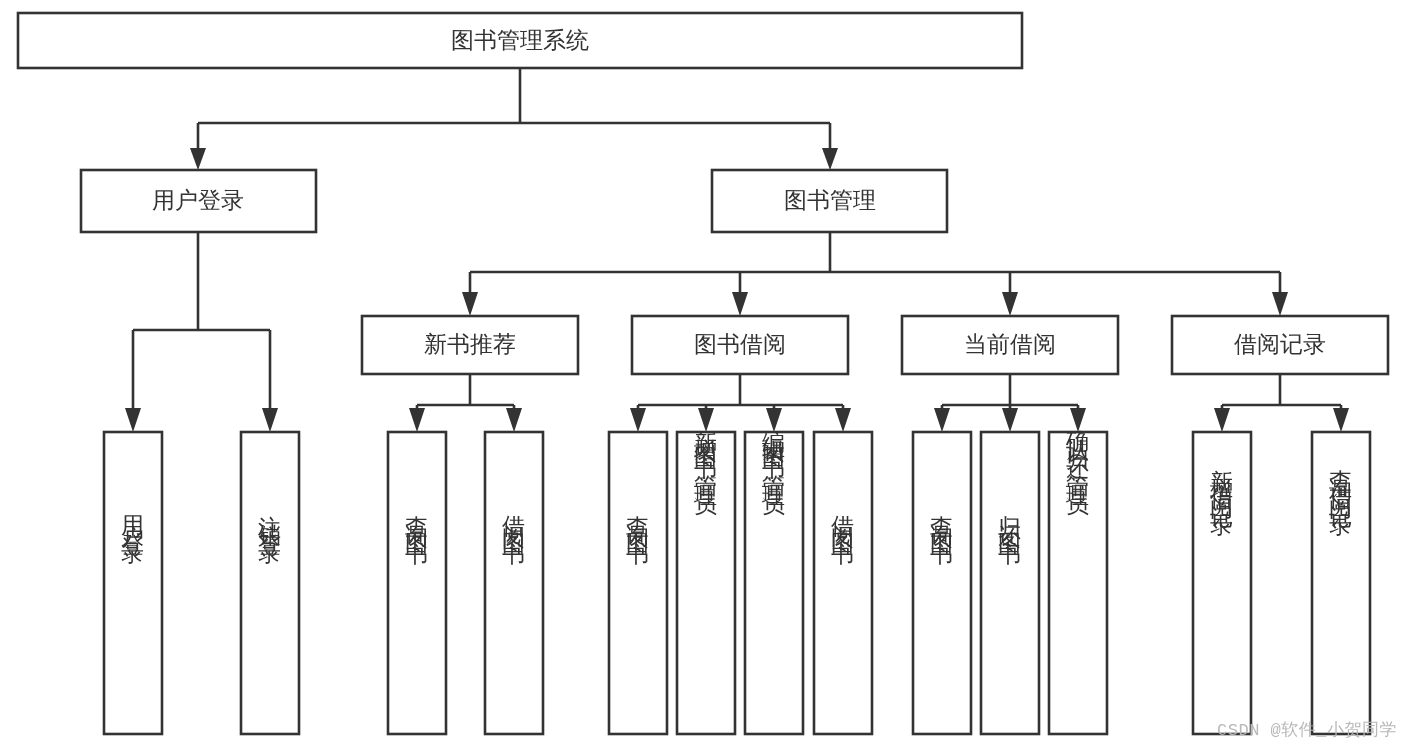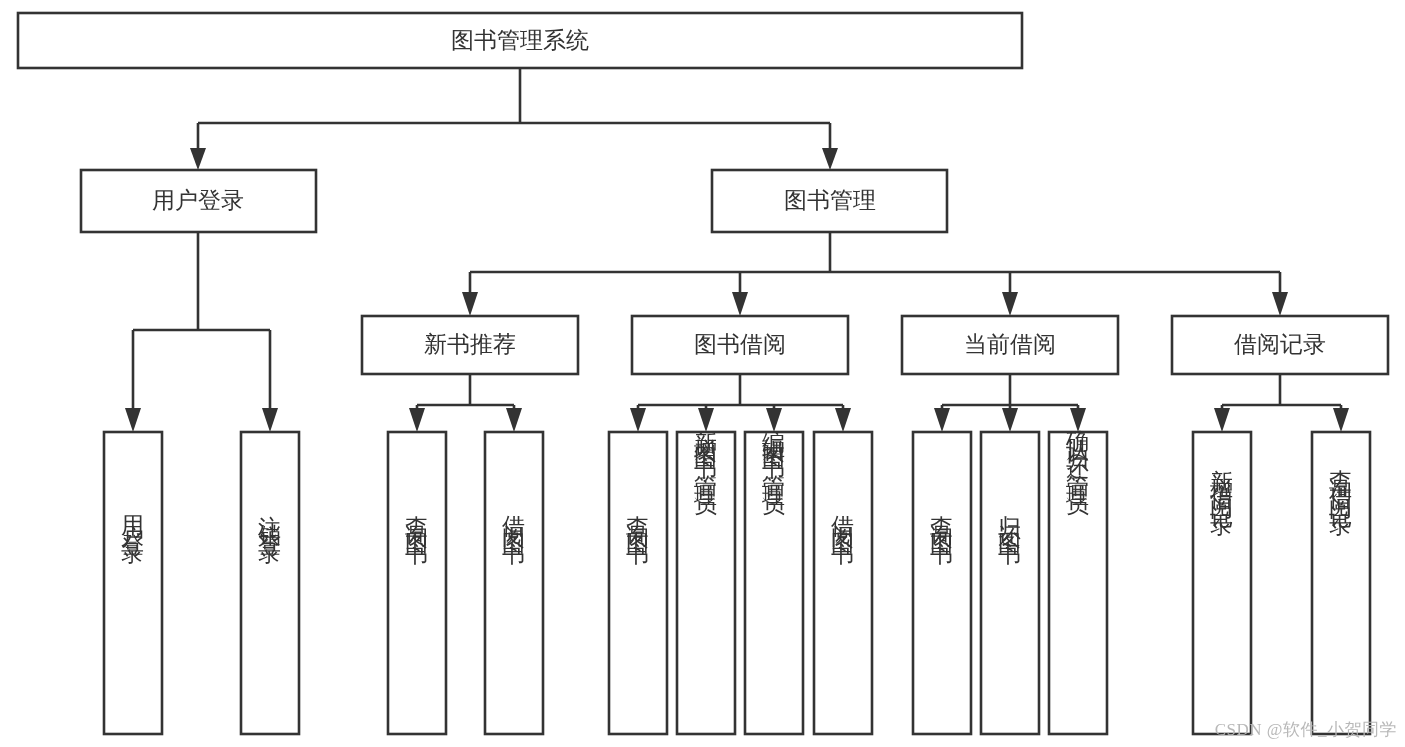--- a/index.html
+++ b/index.html
@@ -45,21 +45,21 @@
     fill: none;
   }
   .arrow-head {
     fill: #333333;
     stroke: none;
   }
   .watermark {
     position: absolute;
     right: 8px;
     bottom: 6px;
-    font-family: Liberation Serif, serif;
+    font-family: Liberation Mono, monospace;
     font-size: 17px;
     color: #b8b8b8;
     white-space: nowrap;
     letter-spacing: 0.5px;
   }
 </style>
 </head>
 <body>
 
 <svg id="chart-root" viewBox="0 0 1405 747" width="1405" height="747">

